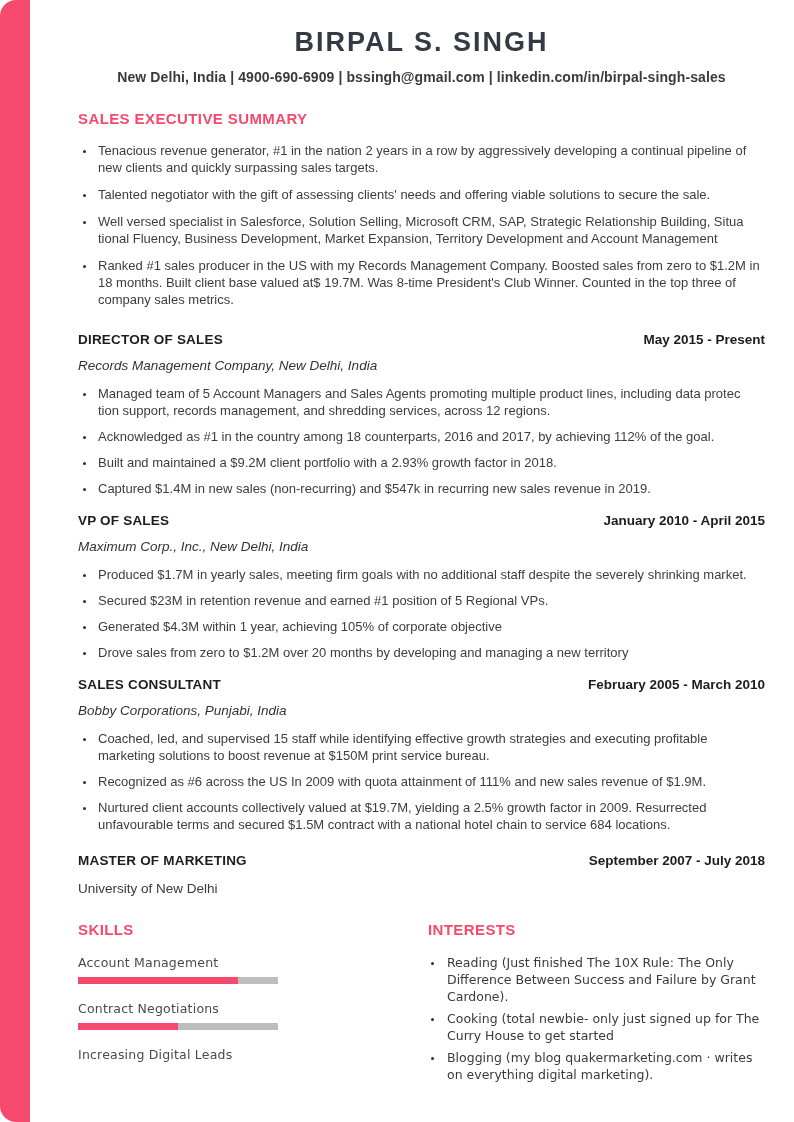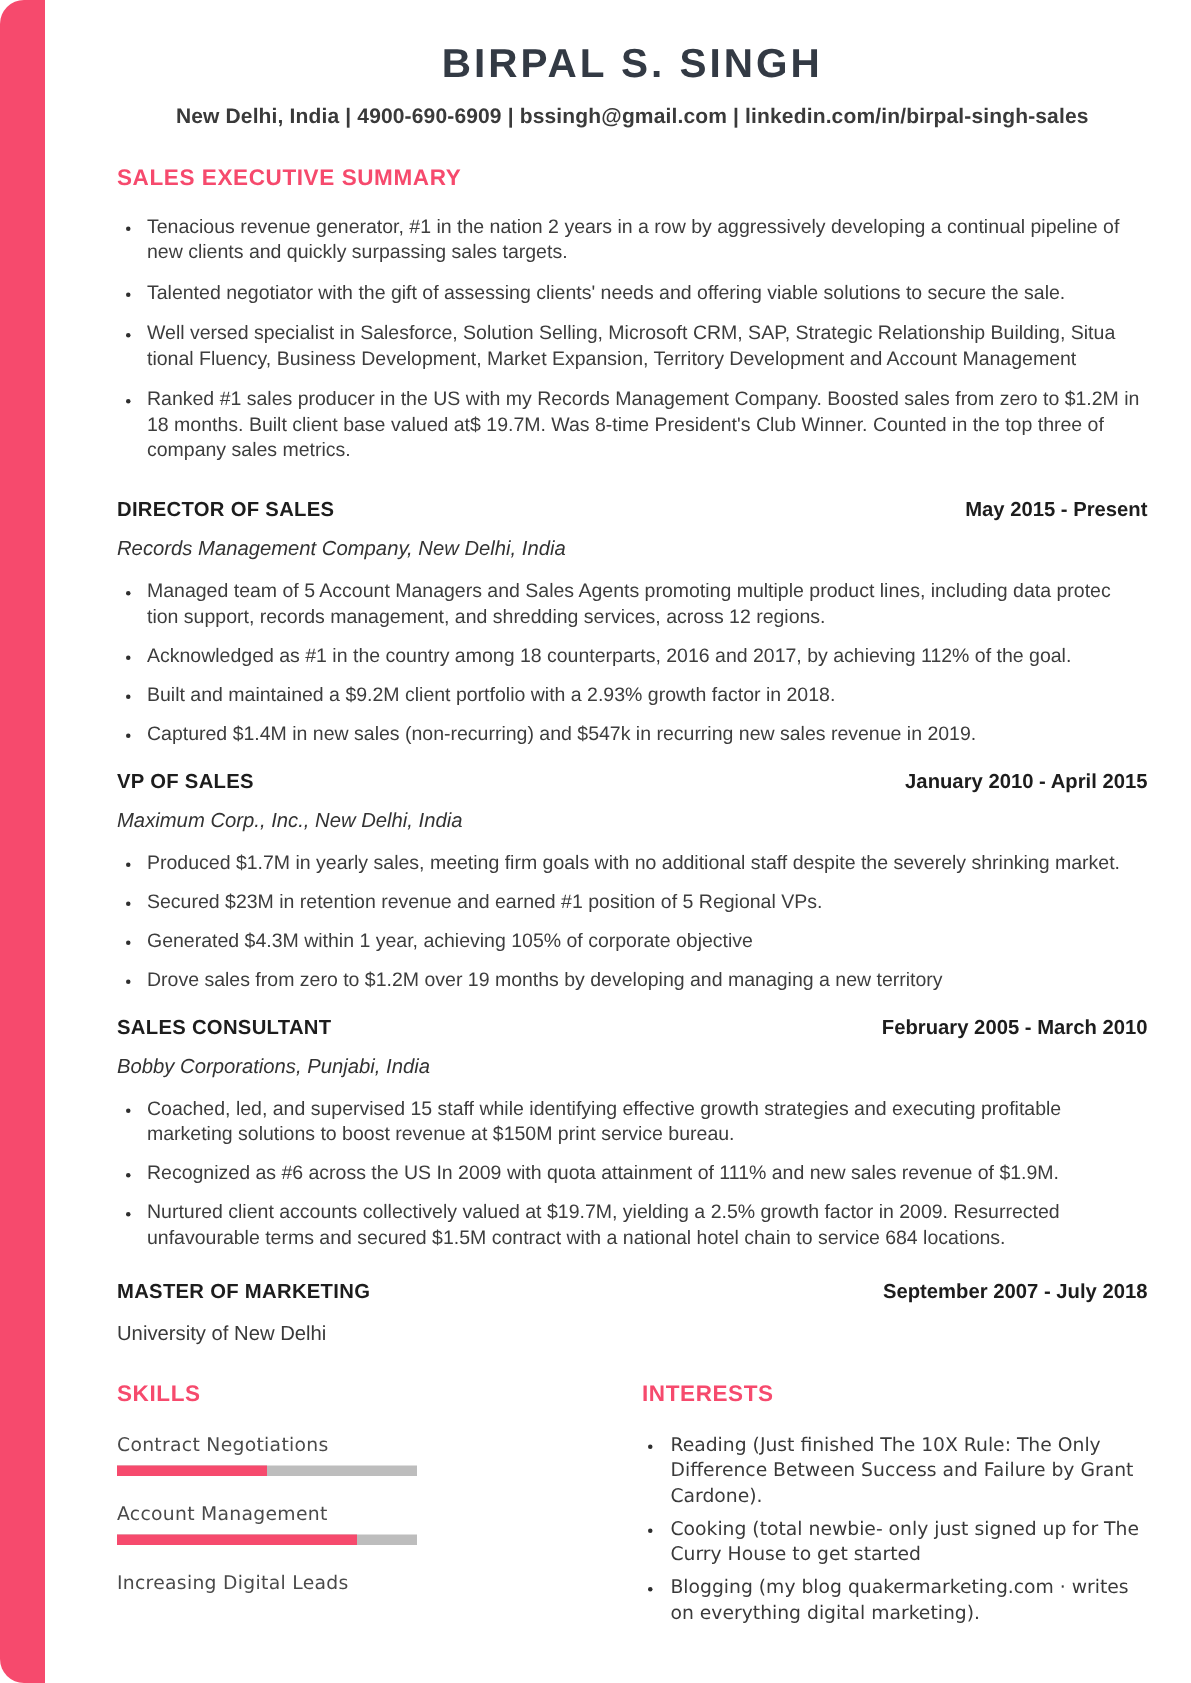--- a/index.html
+++ b/index.html
@@ -144,21 +144,21 @@
       <div class="job">
         <div class="job-head">
           <span class="job-title">VP OF SALES</span>
           <span class="job-dates">January 2010 - April 2015</span>
         </div>
         <div class="job-company">Maximum Corp., Inc., New Delhi, India</div>
         <ul class="bullets">
           <li>Produced $1.7M in yearly sales, meeting firm goals with no additional staff despite the severely shrinking market.</li>
           <li>Secured $23M in retention revenue and earned #1 position of 5 Regional VPs.</li>
           <li>Generated $4.3M within 1 year, achieving 105% of corporate objective</li>
-          <li>Drove sales from zero to $1.2M over 19 months by developing and managing a new territory</li>
+          <li>Drove sales from zero to $1.2M over 20 months by developing and managing a new territory</li>
         </ul>
       </div>
 
       <div class="job">
         <div class="job-head">
           <span class="job-title">SALES CONSULTANT</span>
           <span class="job-dates">February 2005 - March 2010</span>
         </div>
         <div class="job-company">Bobby Corporations, Punjabi, India</div>
         <ul class="bullets">
@@ -175,29 +175,29 @@
         <span class="job-dates">September 2007 - July 2018</span>
       </div>
       <div class="edu-school">University of New Delhi</div>
     </div>
 
     <div class="cols">
       <div class="col-skills">
         <div class="sec-title">SKILLS</div>
 
         <div class="skill">
+          <div class="skill-label">Account Management</div>
+          <div class="skill-bar">
+            <div class="skill-fill" style="width: 80%;"></div>
+          </div>
+        </div>
+        <div class="skill">
           <div class="skill-label">Contract Negotiations</div>
           <div class="skill-bar">
             <div class="skill-fill" style="width: 50%;"></div>
-          </div>
-        </div>
-        <div class="skill">
-          <div class="skill-label">Account Management</div>
-          <div class="skill-bar">
-            <div class="skill-fill" style="width: 80%;"></div>
           </div>
         </div>
         <div class="skill">
           <div class="skill-label">Increasing Digital Leads</div>
 
         </div>
 
       </div>
 
       <div class="col-interests">

